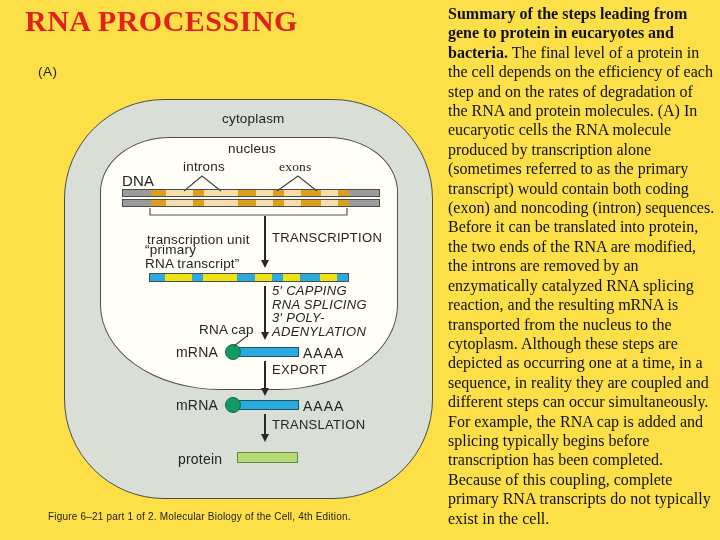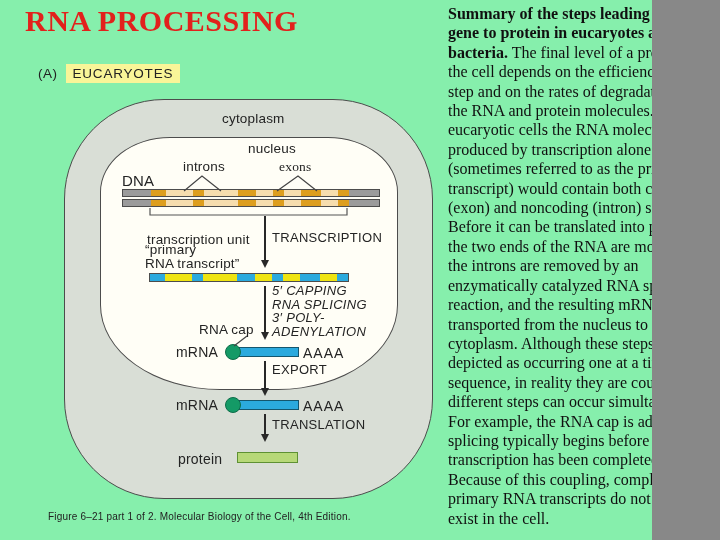--- a/index.html
+++ b/index.html
@@ -1,17 +1,17 @@
 <!DOCTYPE html>
 <html><head>
 <meta charset="utf-8">
 <style>
   html,body{margin:0;padding:0;background:#888;}
   .slide{
-    position:relative;width:652px;height:540px;background:#86efac;
+    position:relative;width:720px;height:540px;background:#fde047;
     overflow:hidden;font-family:"Liberation Sans",sans-serif;
   }
   .abs{position:absolute;}
   
   .title{
     left:25px;top:4px;width:400px;
     font-family:"Liberation Serif",serif;font-weight:bold;
     font-size:30px;color:#e2211c;letter-spacing:.5px;white-space:nowrap;
   }
   .panel-row{left:38px;top:64px;display:flex;align-items:center;font-size:13.5px;color:#222;}
@@ -26,21 +26,21 @@
   .nucleus{
     left:100px;top:137px;width:298px;height:253px;
     background:#fffef6;border:1.4px solid #4c4c4c;
     border-radius:70px 70px 120px 120px / 55px 55px 85px 85px;
     box-sizing:border-box;
   }
   
   .dlabel{font-size:13.5px;color:#242424;white-space:nowrap;letter-spacing:.2px;}
   .caps{font-size:13px;letter-spacing:.3px;}
   .lbl-cytoplasm{left:222px;top:111px;text-align:right;}
-  .lbl-nucleus{left:248px;top:141px;}
+  .lbl-nucleus{left:228px;top:141px;}
   .lbl-introns{left:183px;top:159px;}
   .lbl-exons{left:279px;top:159px;font-family:Liberation Serif, serif;}
   .lbl-dna{left:122px;top:172px;font-size:15px;}
   .lbl-tu{left:147px;top:217px;margin-top:15px;}
   .lbl-primary1{left:145px;top:242px;}
   .lbl-primary2{left:145px;top:256px;}
   .lbl-transcription{left:272px;top:230px;}
   .steps{left:272px;top:284px;line-height:13.6px;font-style:italic;}
   .lbl-rnacap{left:199px;top:322px;}
   .lbl-mrna1{left:176px;top:344px;font-size:14px;}
@@ -86,21 +86,20 @@
 </style>
 </head>
 <body>
 
 <div class="slide">
 
   <div class="abs title">RNA PROCESSING</div>
 
   <div class="abs panel-row">
     <span class="panel-letter">(A)</span>
-    <span class="panel-highlight">EUCARYOTES</span>
   </div>
 
   <div class="abs cell"></div>
   <div class="abs nucleus"></div>
 
   <div class="abs dlabel lbl-cytoplasm">cytoplasm</div>
   <div class="abs dlabel lbl-nucleus">nucleus</div>
   <div class="abs dlabel lbl-introns">introns</div>
   <div class="abs dlabel lbl-exons">exons</div>
   <div class="abs dlabel lbl-dna">DNA</div>

